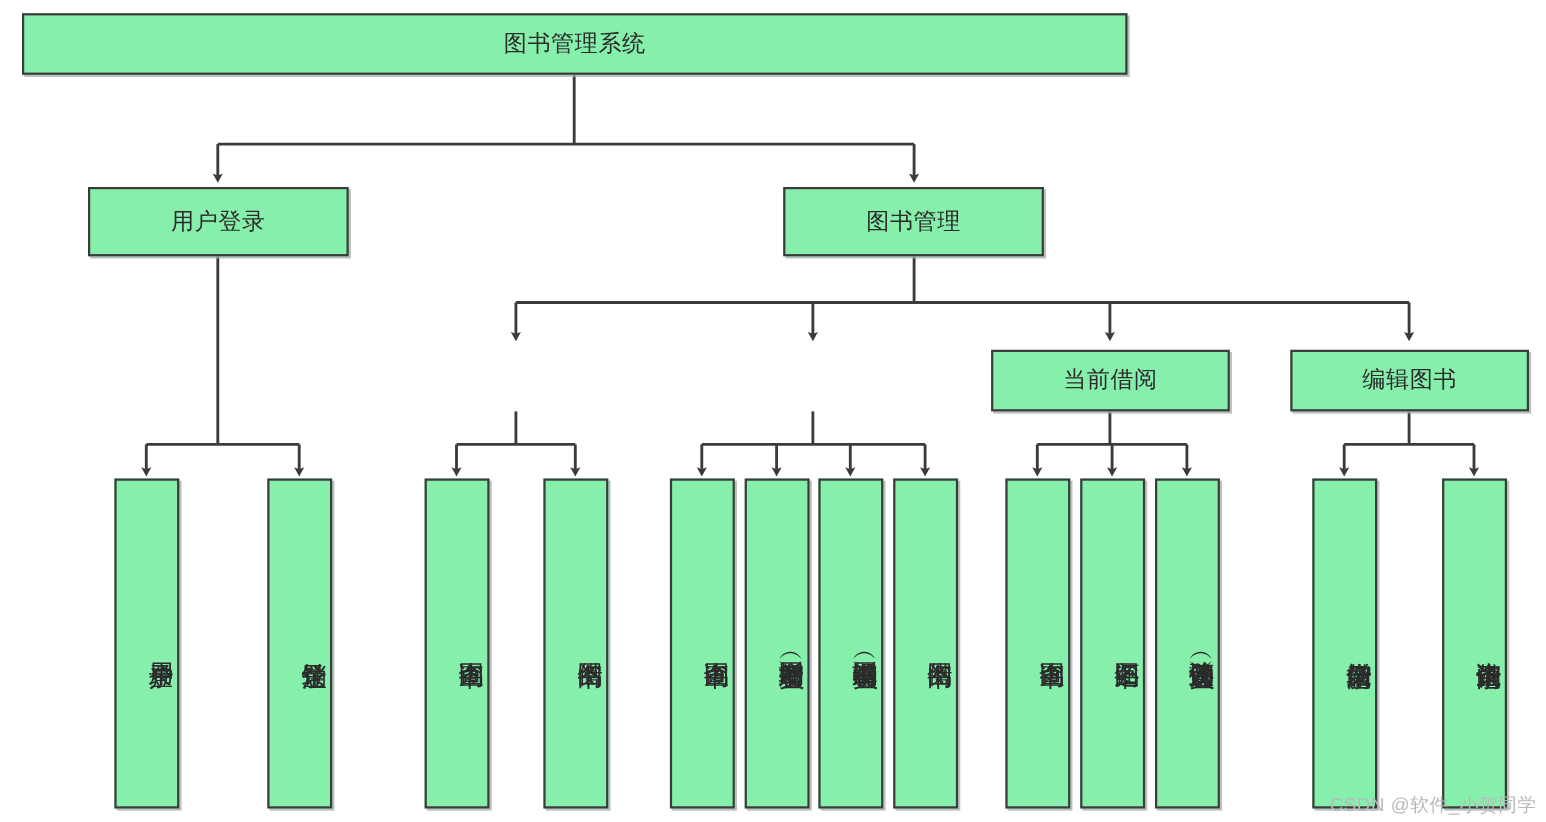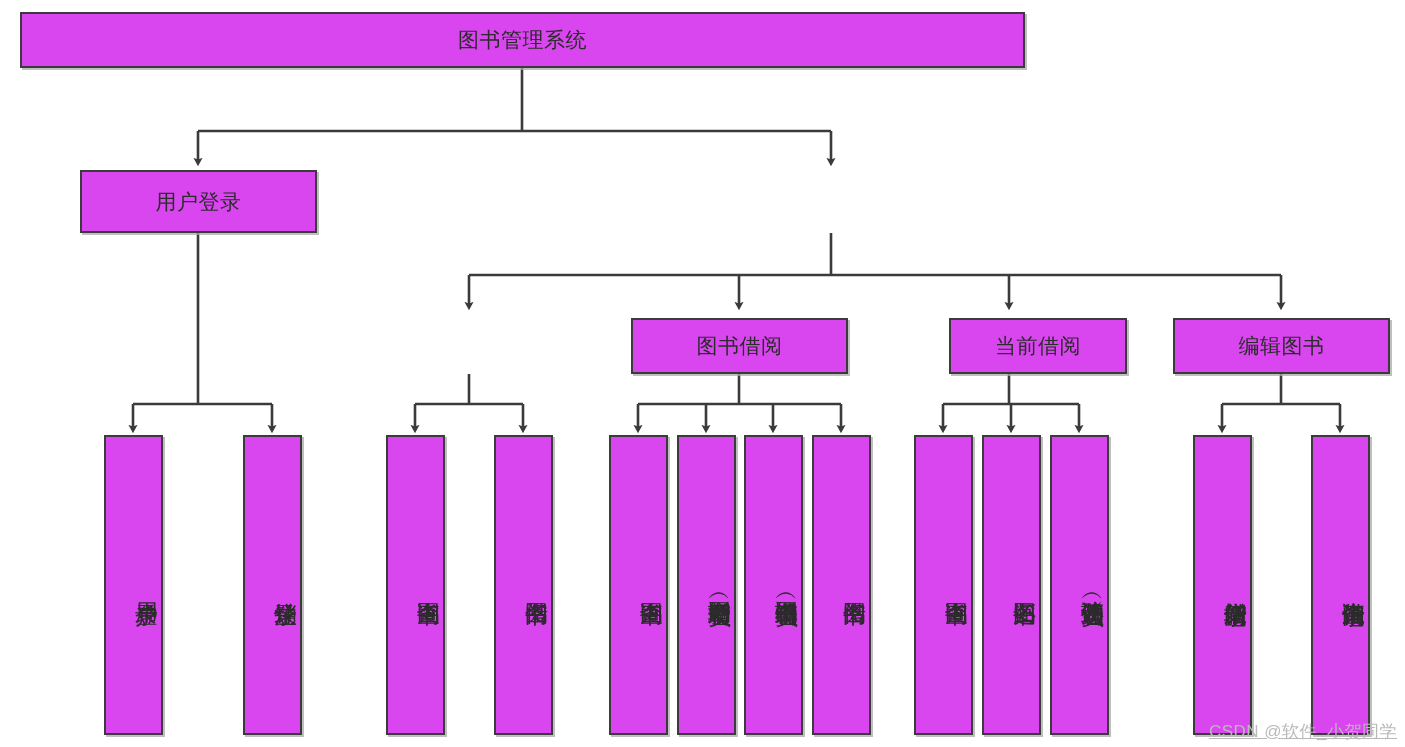--- a/index.html
+++ b/index.html
@@ -21,21 +21,21 @@
     position: absolute;
     left: 0;
     top: 0;
     width: 1405px;
     height: 747px;
     pointer-events: none;
   }
   .node {
     position: absolute;
     box-sizing: border-box;
-    background: #d946ef;
+    background: #86efac;
     border: 2.5px solid #3b3b3b;
     box-shadow: 2px 2px 0 0 rgba(170,170,170,0.75);
     display: flex;
     align-items: center;
     justify-content: center;
     color: #2b2b2b;
     letter-spacing: 0.5px;
   }
   .node.horiz {
     font-size: 21px;
@@ -57,21 +57,20 @@
     align-items: flex-start;
   }
   .watermark {
     position: absolute;
     right: 8px;
     bottom: 4px;
     font-size: 17px;
     color: #b9b9b9;
     letter-spacing: 0.5px;
     white-space: nowrap;
-    text-decoration: underline;
   }
 </style>
 </head>
 <body>
 
 <div id="canvas">
 
   <svg id="wires" viewBox="0 0 1405 747">
     <defs>
       <marker id="arrow" markerWidth="11" markerHeight="11" refX="4.2" refY="5" orient="auto" markerUnits="userSpaceOnUse">
@@ -122,25 +121,25 @@
     </g>
   </svg>
 
   <div class="node horiz" style="left:20px; top:12px; width:1005px; height:56px;">
     <span>图书管理系统</span>
   </div>
 
   <div class="node horiz" style="left:80px; top:170px; width:237px; height:63px;">
     <span>用户登录</span>
   </div>
+  <div class="node horiz" style="left:712px; top:170px; width:237px; height:63px;">
+    <span>图书管理</span>
+  </div>
 
-  <div class="node horiz" style="left:631px; top:318px; width:217px; height:56px;">
-    <span>图书借阅</span>
-  </div>
-  <div class="node horiz" style="left:901px; top:318px; width:178px; height:56px;margin-left:48px;">
+  <div class="node horiz" style="left:901px; top:318px; width:217px; height:56px;">
     <span>当前借阅</span>
   </div>
   <div class="node horiz" style="left:1173px; top:318px; width:217px; height:56px;">
     <span>编辑图书</span>
   </div>
 
   <div class="node vert" style="left:104px; top:435px; width:59px; height:300px;">
     <span>用户登录</span>
   </div>
   <div class="node vert" style="left:243px; top:435px; width:59px; height:300px;">

